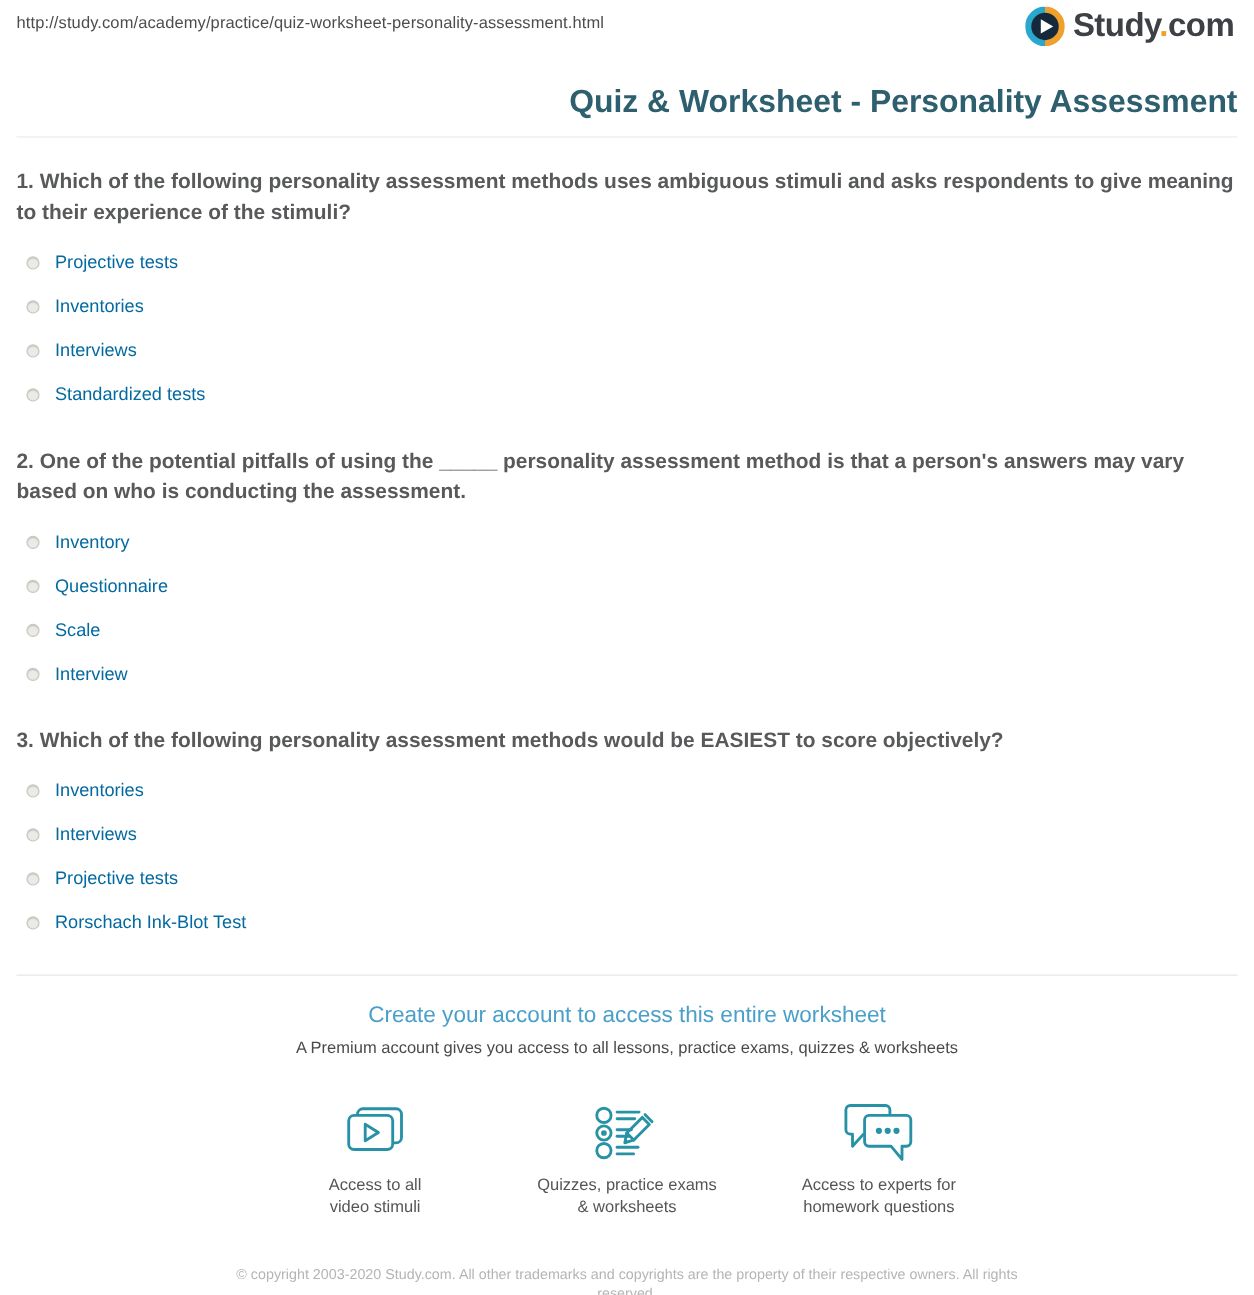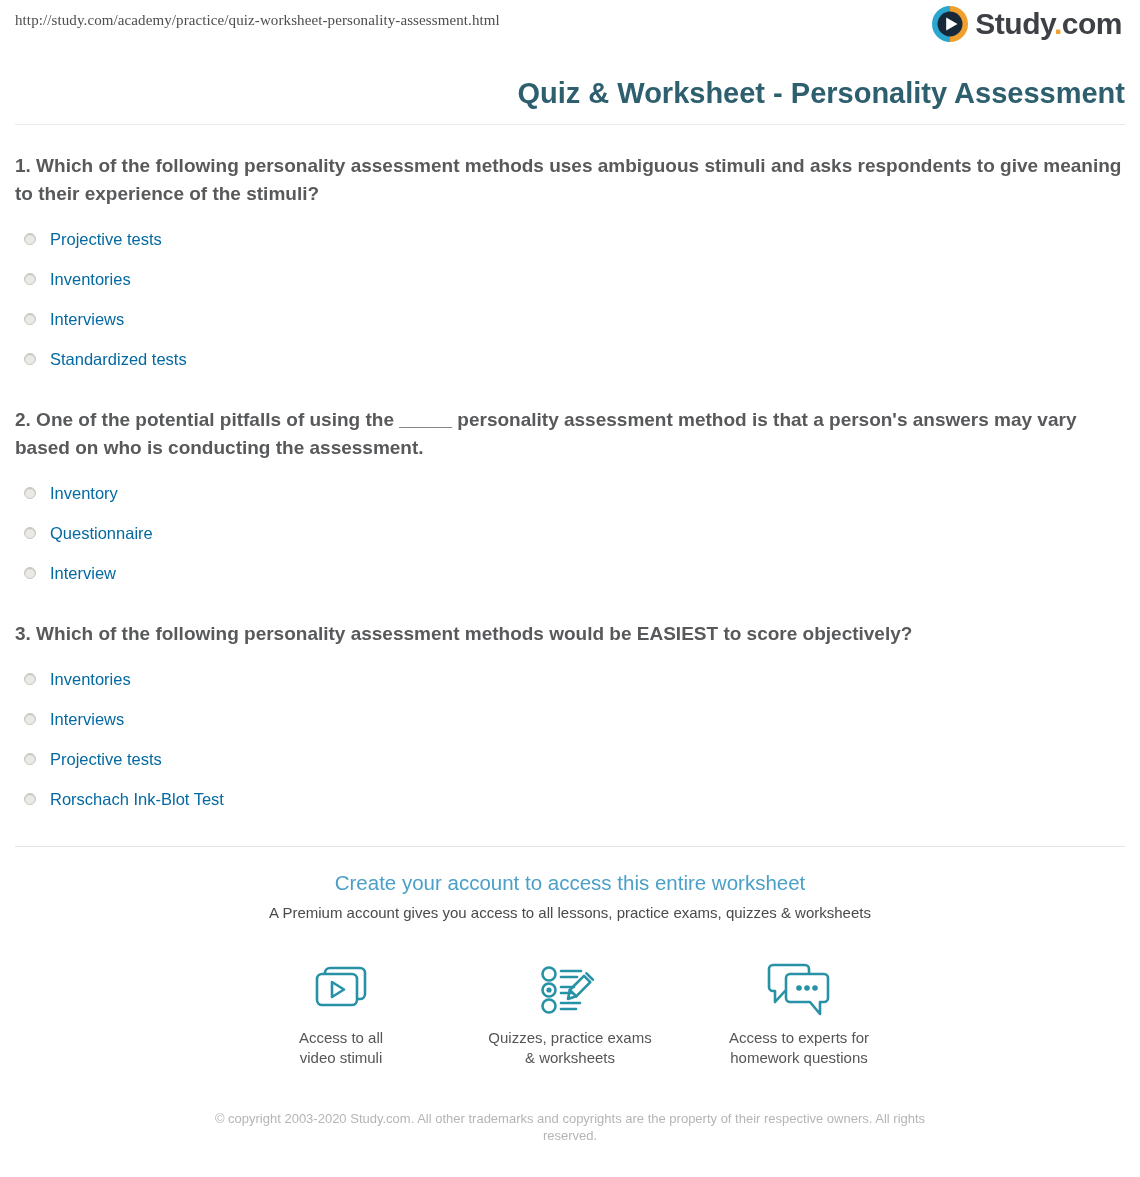--- a/index.html
+++ b/index.html
@@ -10,21 +10,21 @@
     font-family: "Liberation Sans", sans-serif;
     color: #555555;
     position: relative;
   }
   .container { padding: 0 15px; }
 
   
   .header { position: relative; height: 62px; }
   .url-text {
     position: absolute; left: 15px; top: 12px;
-    font-size: 15px; color: #4d4d4d; letter-spacing: 0.1px; font-family: Liberation Serif, serif;
+    font-size: 15px; color: #4d4d4d; letter-spacing: 0.1px;
   }
   .logo { position: absolute; right: 18px; top: 6px; display: flex; align-items: center; }
   .logo-icon { width: 36px; height: 36px; margin-right: 7px; }
   .logo-text { font-size: 30px; font-weight: 700; color: #3d4145; letter-spacing: -0.5px; }
   .logo-dot { color: #f0a02c; }
 
   
   .page-title {
     font-size: 29px; font-weight: 700; color: #2d5f6e;
     margin: 14px 0 0 0; line-height: 34px; text-align: right;
@@ -120,20 +120,24 @@
   <div class="question-block">
     <div class="question-text">2. One of the potential pitfalls of using the _____ personality assessment method is that a person's answers may vary based on who is conducting the assessment.</div>
     <ul class="options">
       <li class="option-row">
         <span class="radio"></span>
         <span class="option-label">Inventory</span>
       </li>
       <li class="option-row">
         <span class="radio"></span>
         <span class="option-label">Questionnaire</span>
+      </li>
+      <li class="option-row">
+        <span class="radio"></span>
+        <span class="option-label">Scale</span>
       </li>
       <li class="option-row">
         <span class="radio"></span>
         <span class="option-label">Interview</span>
       </li>
     </ul>
   </div>
 
   <div class="question-block">
     <div class="question-text">3. Which of the following personality assessment methods would be EASIEST to score objectively?</div>

